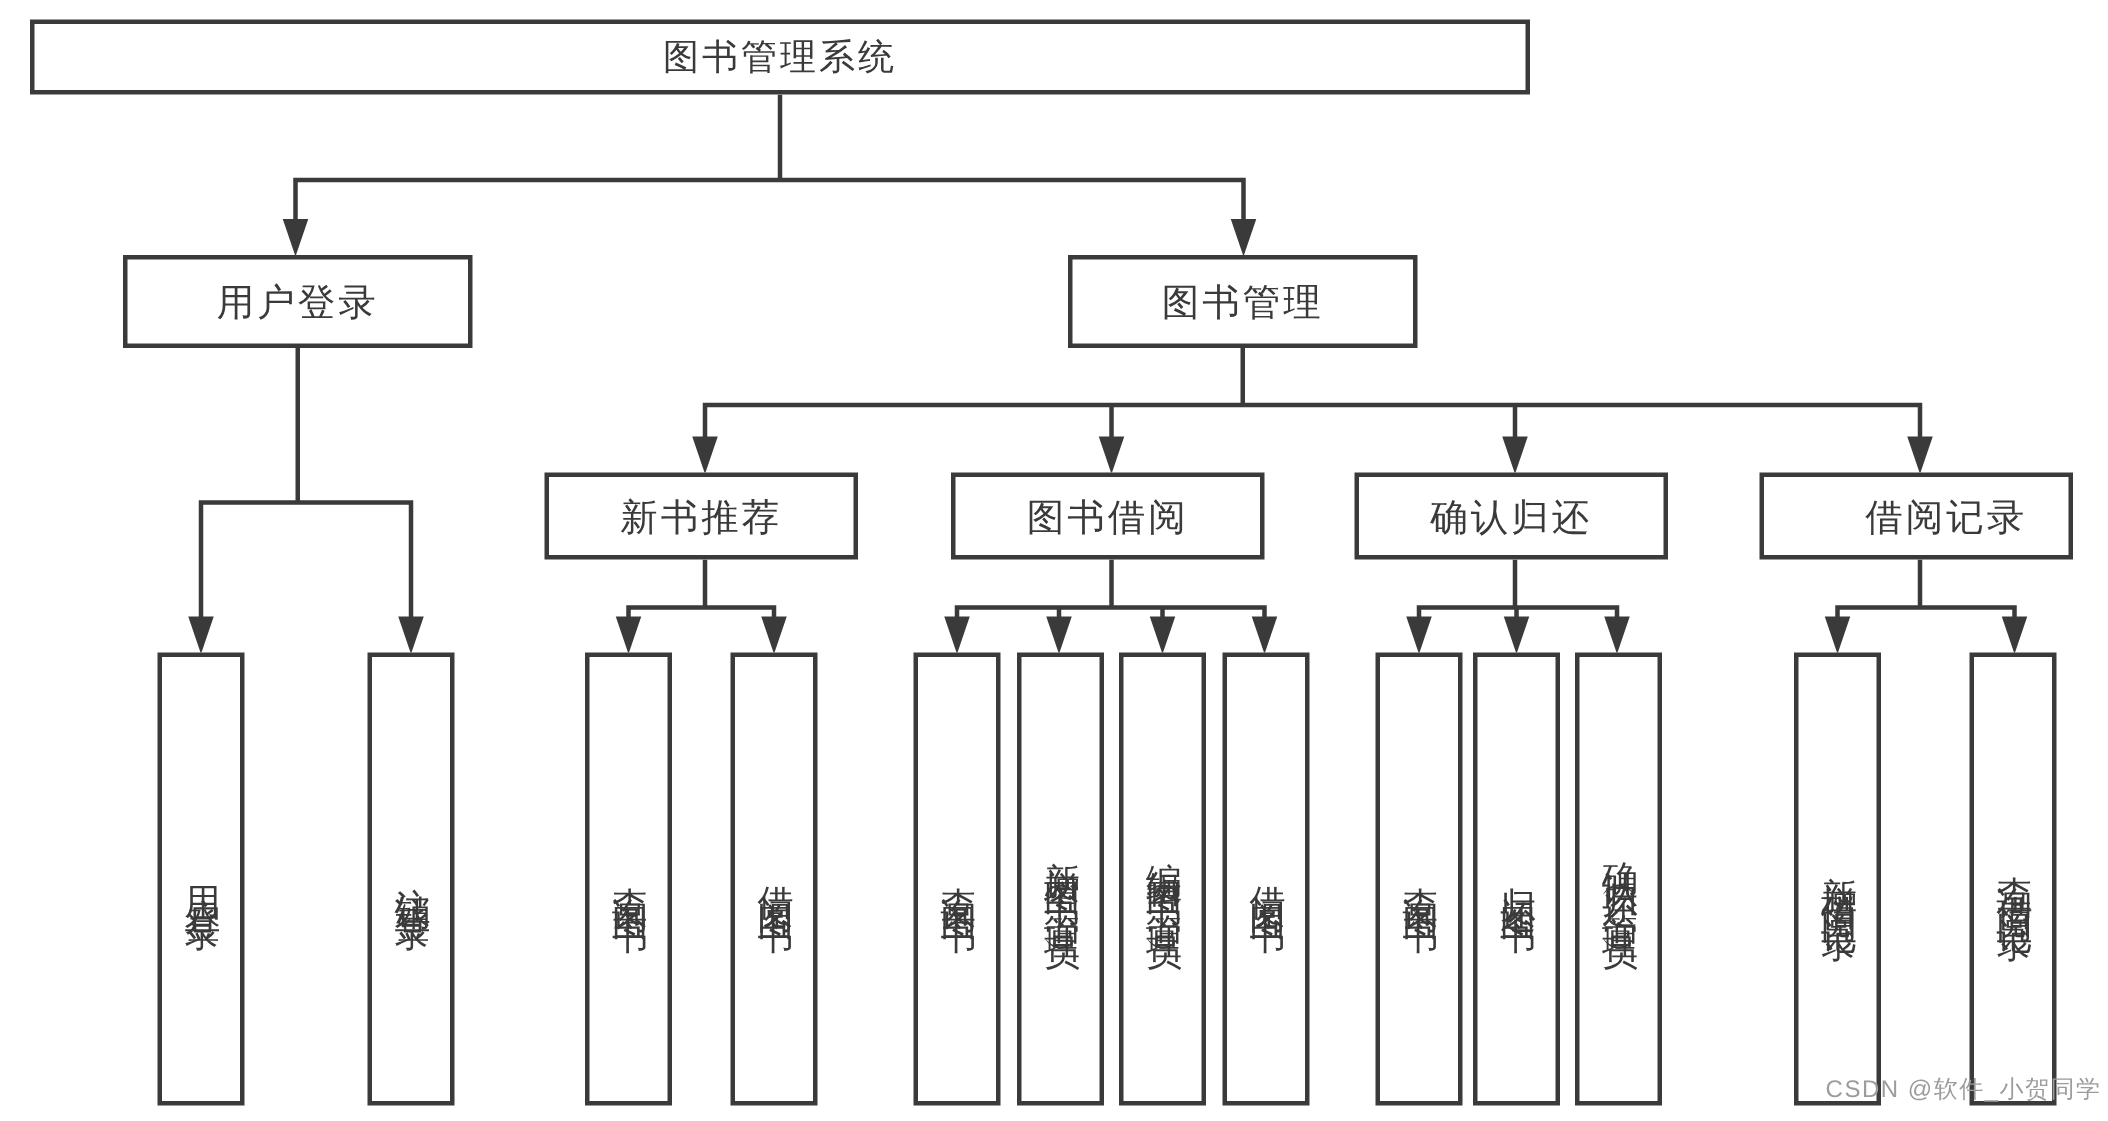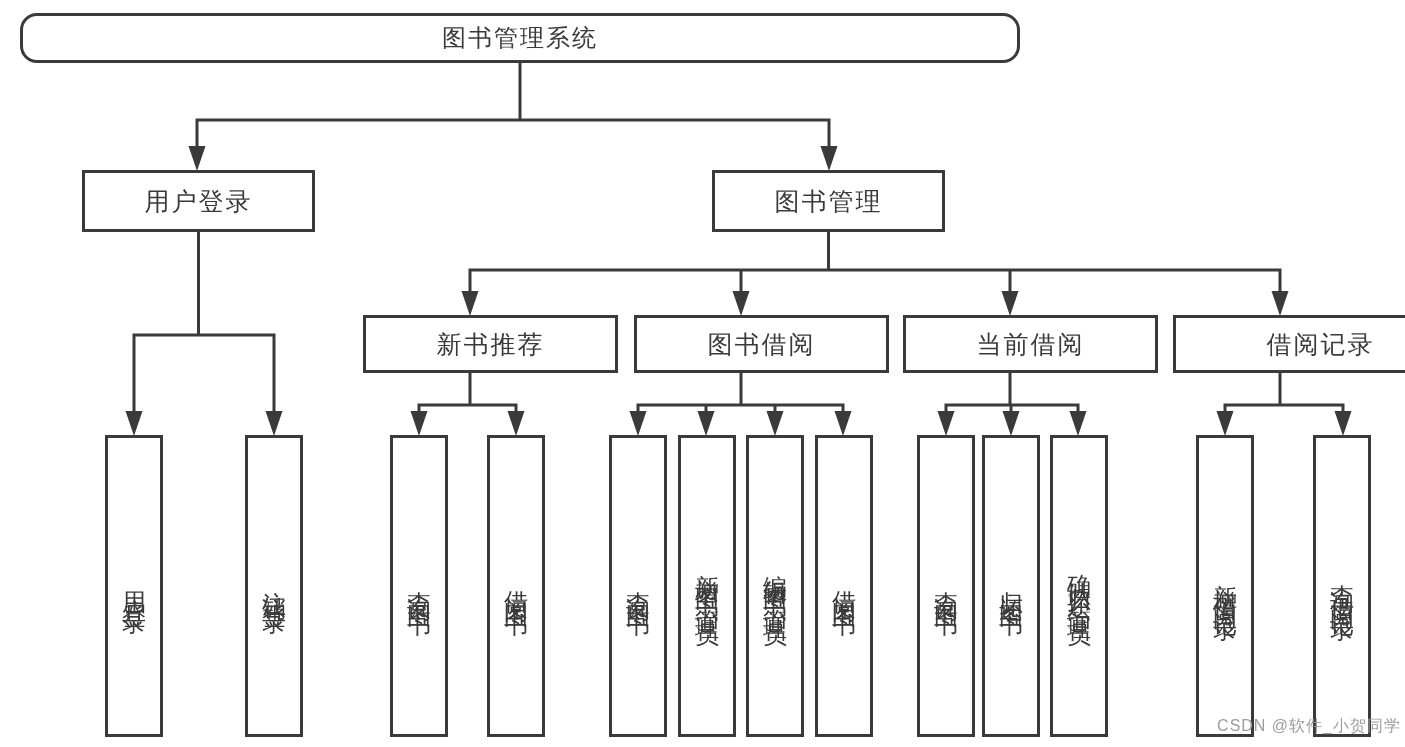--- a/index.html
+++ b/index.html
@@ -25,26 +25,26 @@
     background: #ffffff;
     border: 3px solid var(--line, #3a3a3a);
     display: flex; align-items: center; justify-content: center;
     color: var(--text, #3a3a3a);
   }
   .node .hlabel {
     font-size: 25px;
     letter-spacing: 2px;
     white-space: nowrap;
   }
-  .node-root    { left: 20px;   top: 13px;  width: 1000px; height: 50px; border-radius: 17px; }
+  .node-root    { left: 20px;   top: 13px;  width: 1000px; height: 50px; }
   .node-root .hlabel { font-size: 24px; }
   .node-lv2     { top: 170px; width: 233px; height: 62px; }
   .node-user-login-branch { left: 82px; }
   .node-book-management   { left: 712px; }
-  .node-lv3     { top: 315px; width: 255px; height: 58px; }
+  .node-lv3     { top: 315px; width: 209px; height: 58px; }
   .node-new-book-recommend { left: 363px; }
   .node-book-borrow        { left: 634px; justify-content: center; }
   .node-current-borrow     { left: 903px; }
   .node-borrow-record      { left: 1173px; padding-left: 40px; }
   .leaf {
     top: 435px; width: 58px; height: 302px;
   }
   .leaf .vlabel {
     writing-mode: vertical-rl;
     text-orientation: mixed;
@@ -128,21 +128,21 @@
     <span class="hlabel">图书管理</span>
   </div>
 
   <div class="node node-lv3 node-new-book-recommend">
     <span class="hlabel">新书推荐</span>
   </div>
   <div class="node node-lv3 node-book-borrow">
     <span class="hlabel">图书借阅</span>
   </div>
   <div class="node node-lv3 node-current-borrow">
-    <span class="hlabel">当前借阅</span>
+    <span class="hlabel">确认归还</span>
   </div>
   <div class="node node-lv3 node-borrow-record">
     <span class="hlabel">借阅记录</span>
   </div>
 
   <div class="node leaf leaf-1">
     <span class="vlabel">用户登录</span>
   </div>
   <div class="node leaf leaf-2">
     <span class="vlabel">注销登录</span>

